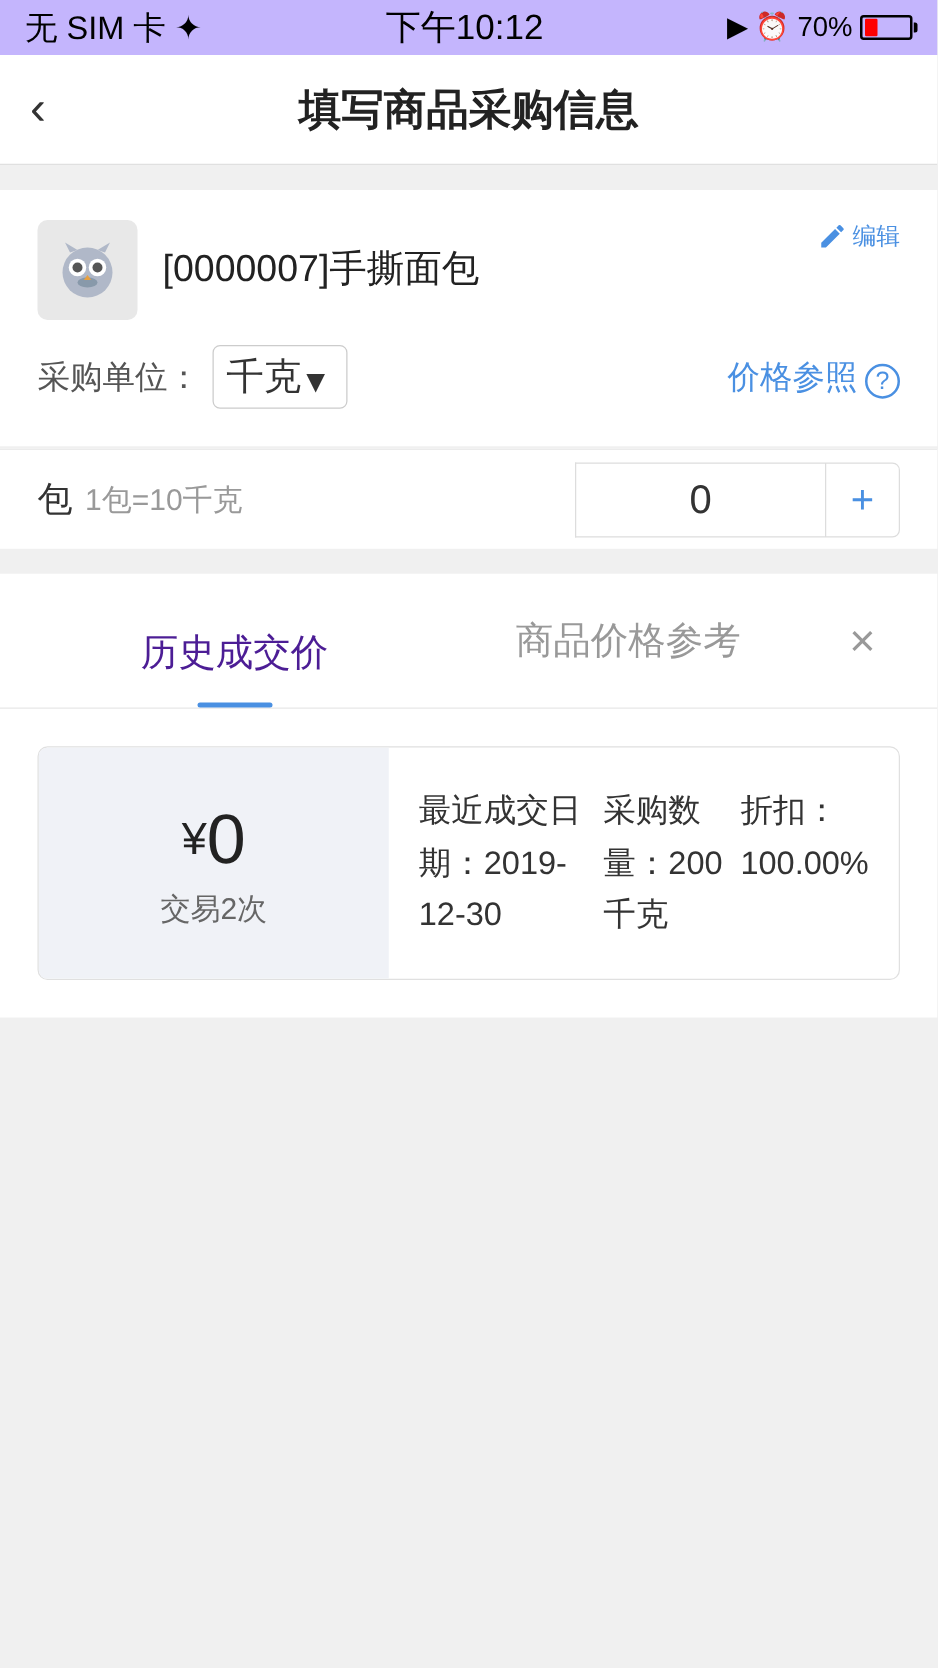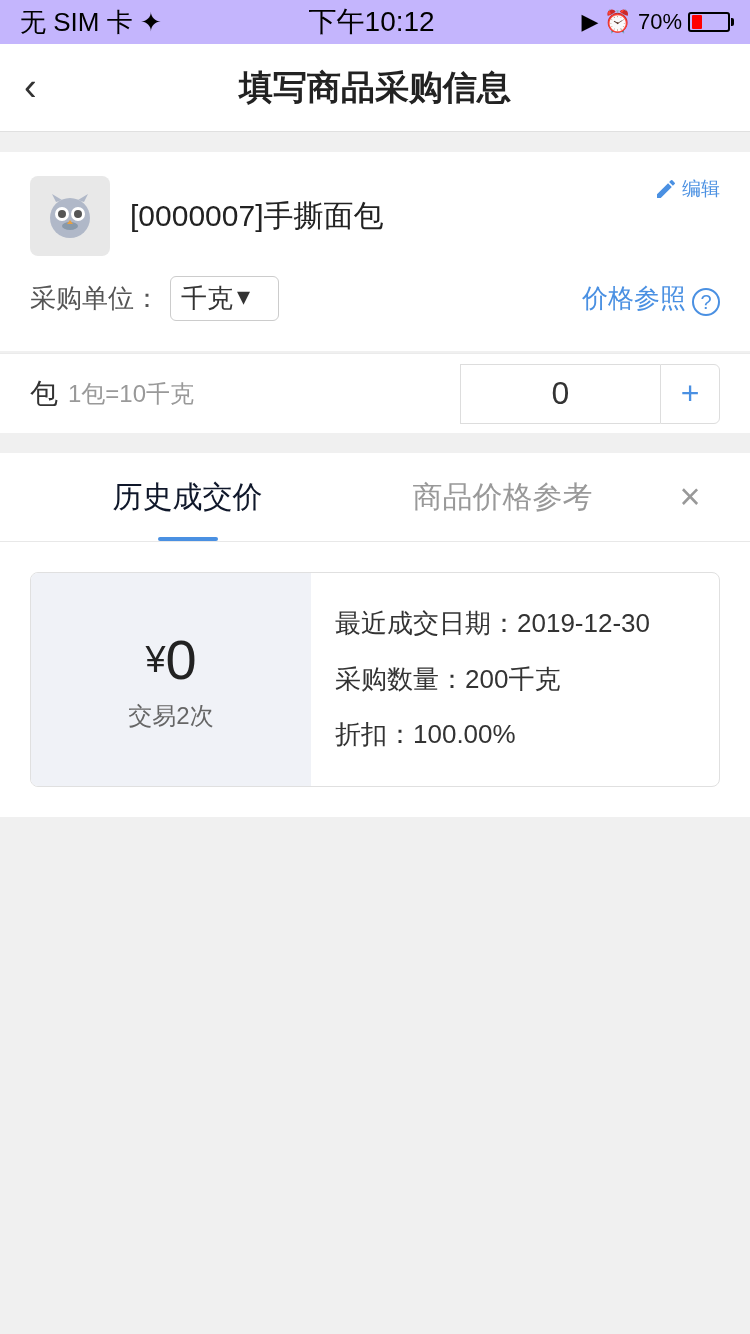--- a/index.html
+++ b/index.html
@@ -104,25 +104,25 @@
       align-items: center;
       justify-content: space-between;
       margin-top: 20px;
     }
     .purchase-unit {
       display: flex; align-items: center; gap: 10px;
       font-size: 26px; color: #555;
     }
     .unit-select {
       border: 1px solid #ccc; border-radius: 6px;
-      padding: 4px 28px 4px 10px;
-      font-size: 26px; color: #333;
+      padding: 4px 17px 4px 10px;
+      font-size: 30px; color: #333;
       background: #fff;
       position: relative;
-      display: inline-flex; align-items: flex-start; gap: 4px;
+      display: inline-flex; align-items: flex-end; gap: 4px;
     }
     .price-ref {
       display: flex; align-items: flex-end; gap: 6px;
       color: #4a90e2; font-size: 26px; cursor: pointer;
     }
     .price-ref-icon {
       width: 28px; height: 28px; border: 2px solid #4a90e2;
       border-radius: 50%; display: flex; align-items: center; justify-content: center;
       font-size: 20px; color: #4a90e2;
     }
@@ -175,21 +175,22 @@
       padding: 0 30px;
     }
     .tab-item {
       flex: 1;
       height: 88px;
       display: flex; align-items: center; justify-content: center;
       font-size: 30px; color: #999; cursor: pointer;
       position: relative;
     }
     .tab-item.active {
-      color: #0f172a;
+      color: #4c1d95;
+      margin-top: 19px;
     }
     .tab-item.active::after {
       content: '';
       position: absolute; bottom: 0; left: 50%; transform: translateX(-50%);
       width: 60px; height: 4px;
       background: #4a90e2; border-radius: 2px;
     }
     .tab-close {
       width: 60px; height: 88px;
       display: flex; align-items: center; justify-content: center;
@@ -220,21 +221,21 @@
     }
     .history-price .currency {
       font-size: 36px; vertical-align: top; margin-top: 12px; display: inline-block;
     }
     .history-trades {
       font-size: 24px; color: #666; margin-top: 8px;
     }
     .history-right {
       flex: 1;
       padding: 30px 24px;
-      display: flex; flex-direction: column; gap: 14px;
+      display: flex; flex-direction: row; gap: 14px;
       justify-content: center;
     }
     .history-info-row {
       font-size: 26px; color: #333; line-height: 1.6;
     }
   </style>
 </head>
 <body>
 
 <div class="status-bar">

